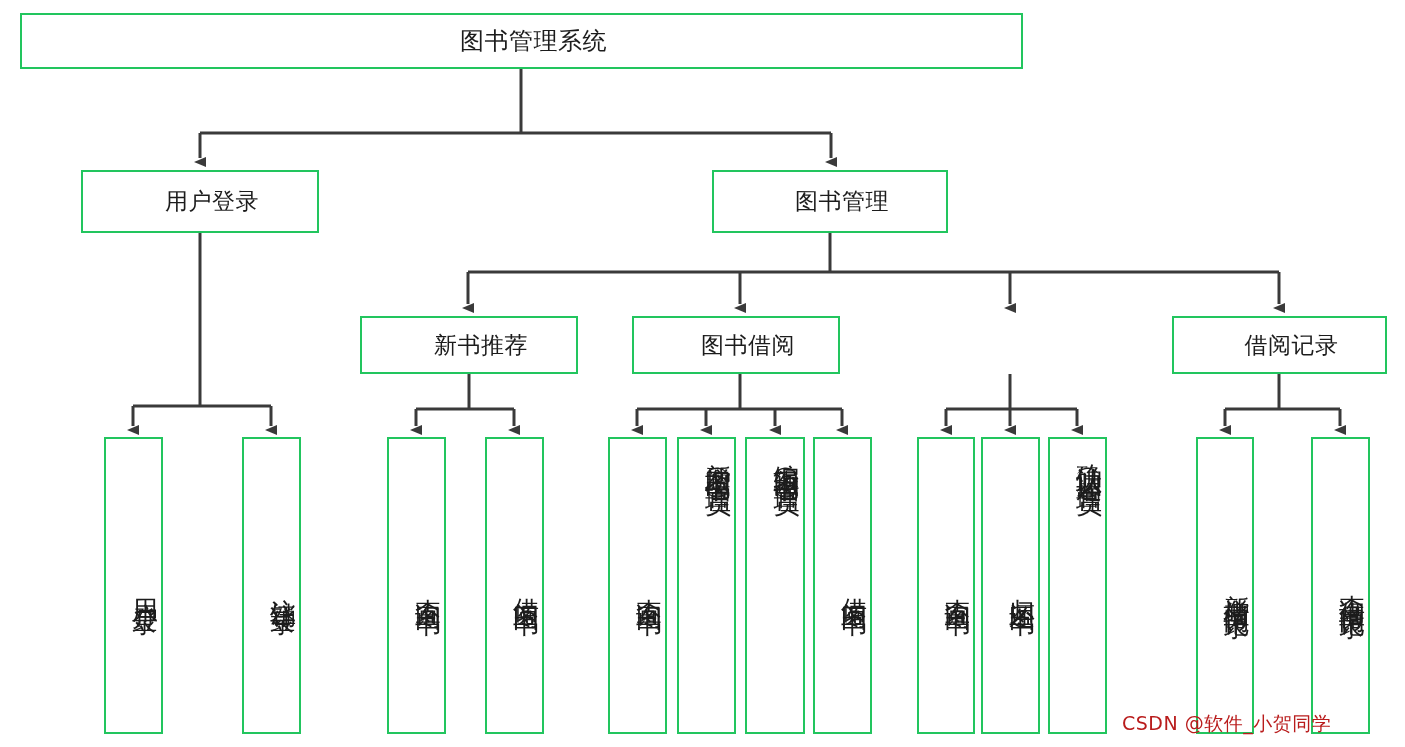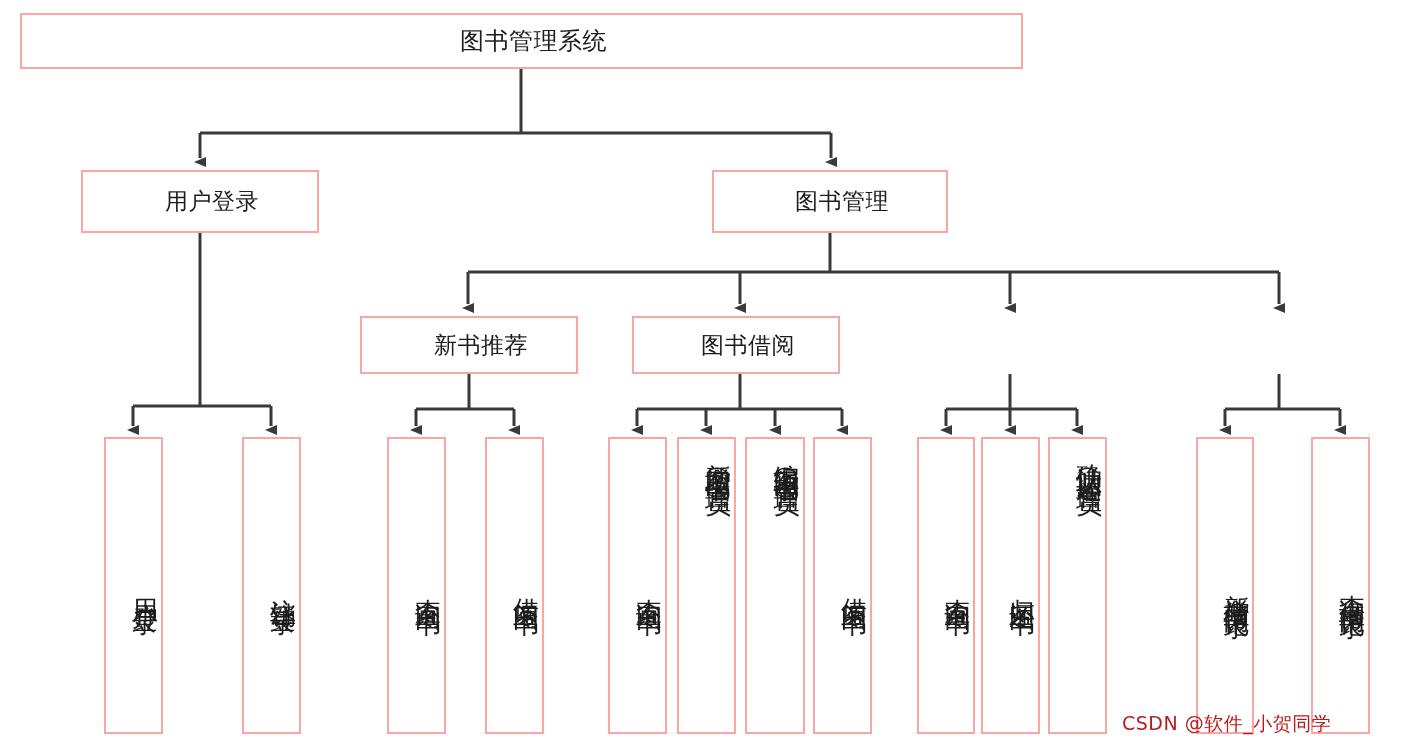--- a/index.html
+++ b/index.html
@@ -21,21 +21,21 @@
     position: absolute;
     left: 0;
     top: 0;
     width: 1405px;
     height: 747px;
   }
   .node-box {
     position: absolute;
     box-sizing: border-box;
     background: #ffffff;
-    border: 2px solid #fca5a5;
+    border: 2px solid #22c55e;
     display: flex;
     align-items: center;
     justify-content: center;
     z-index: 2;
     padding-left: 24px;
   }
   .node-label {
     font-family: "DejaVu Sans", "Liberation Sans", sans-serif;
     color: #1c1c1c;
     white-space: nowrap;
@@ -143,20 +143,23 @@
   <div class="node-box h-node" style="left:712px; top:170px; width:236px; height:63px;">
     <span class="node-label">图书管理</span>
   </div>
 
   <div class="node-box h-node" style="left:360px; top:316px; width:218px; height:58px;">
     <span class="node-label">新书推荐</span>
   </div>
   <div class="node-box h-node" style="left:632px; top:316px; width:208px; height:58px;">
     <span class="node-label">图书借阅</span>
   </div>
+  <div class="node-box h-node" style="left:1172px; top:316px; width:215px; height:58px;">
+    <span class="node-label">借阅记录</span>
+  </div>
 
   <div class="node-box v-node centered" style="left:104px; top:437px; width:59px; height:297px;">
     <span class="node-label">用户登录</span>
   </div>
   <div class="node-box v-node centered" style="left:242px; top:437px; width:59px; height:297px;">
     <span class="node-label">注销登录</span>
   </div>
 
   <div class="node-box v-node centered" style="left:387px; top:437px; width:59px; height:297px;">
     <span class="node-label">查询图书</span>

